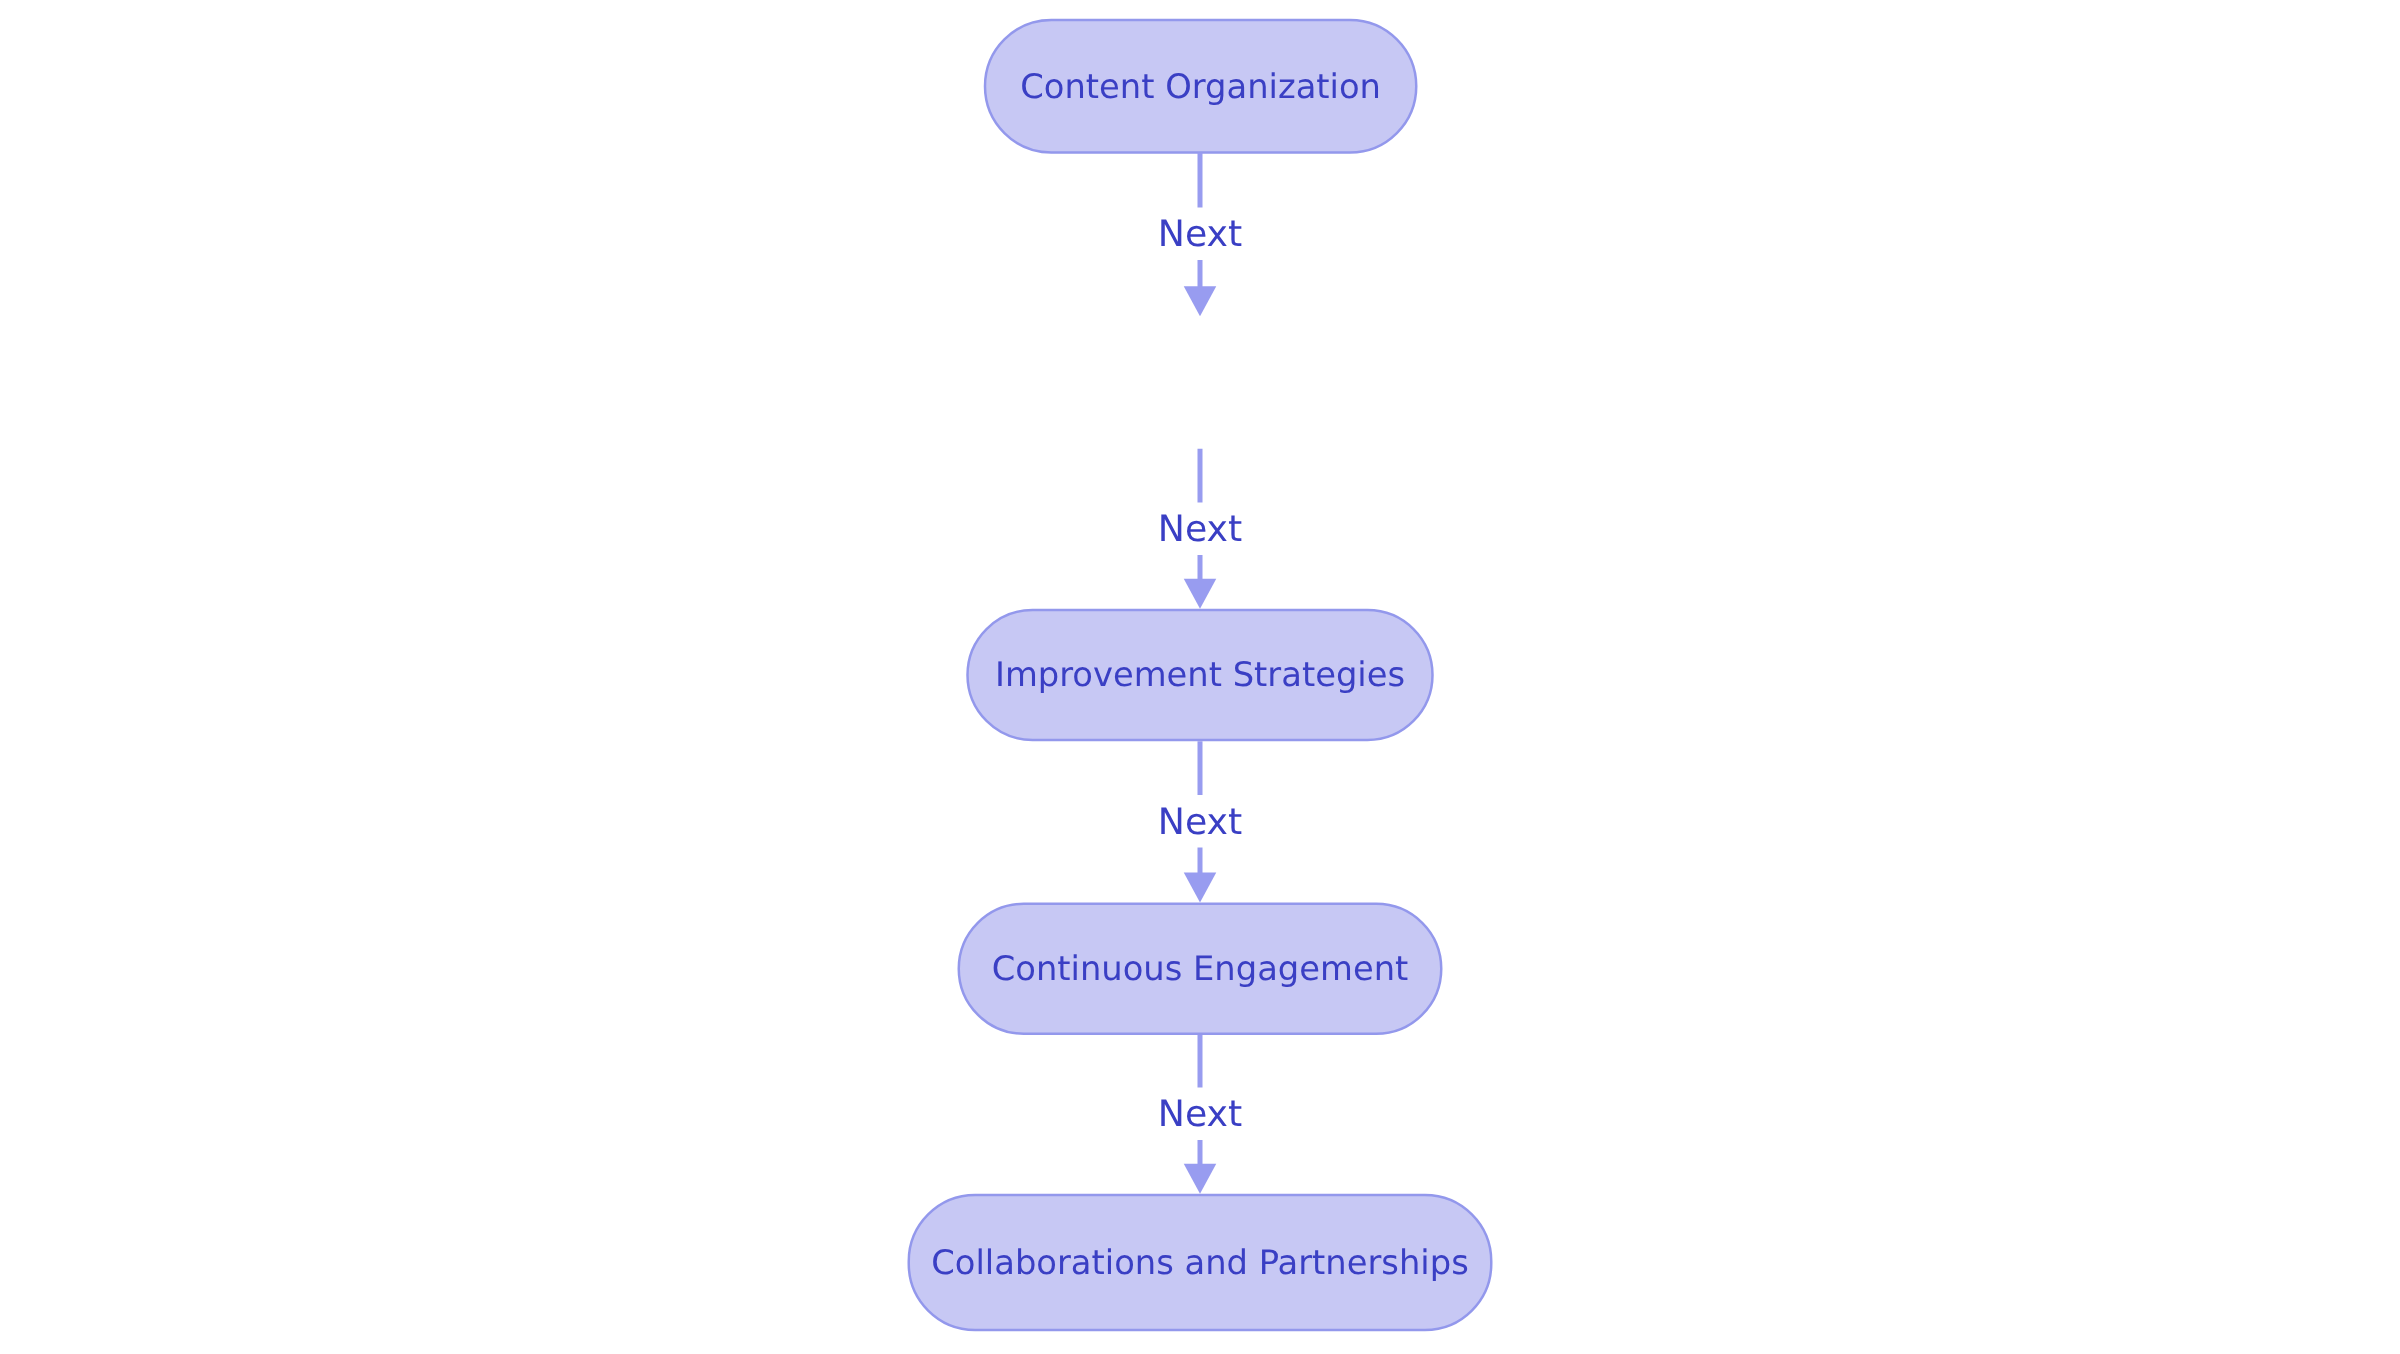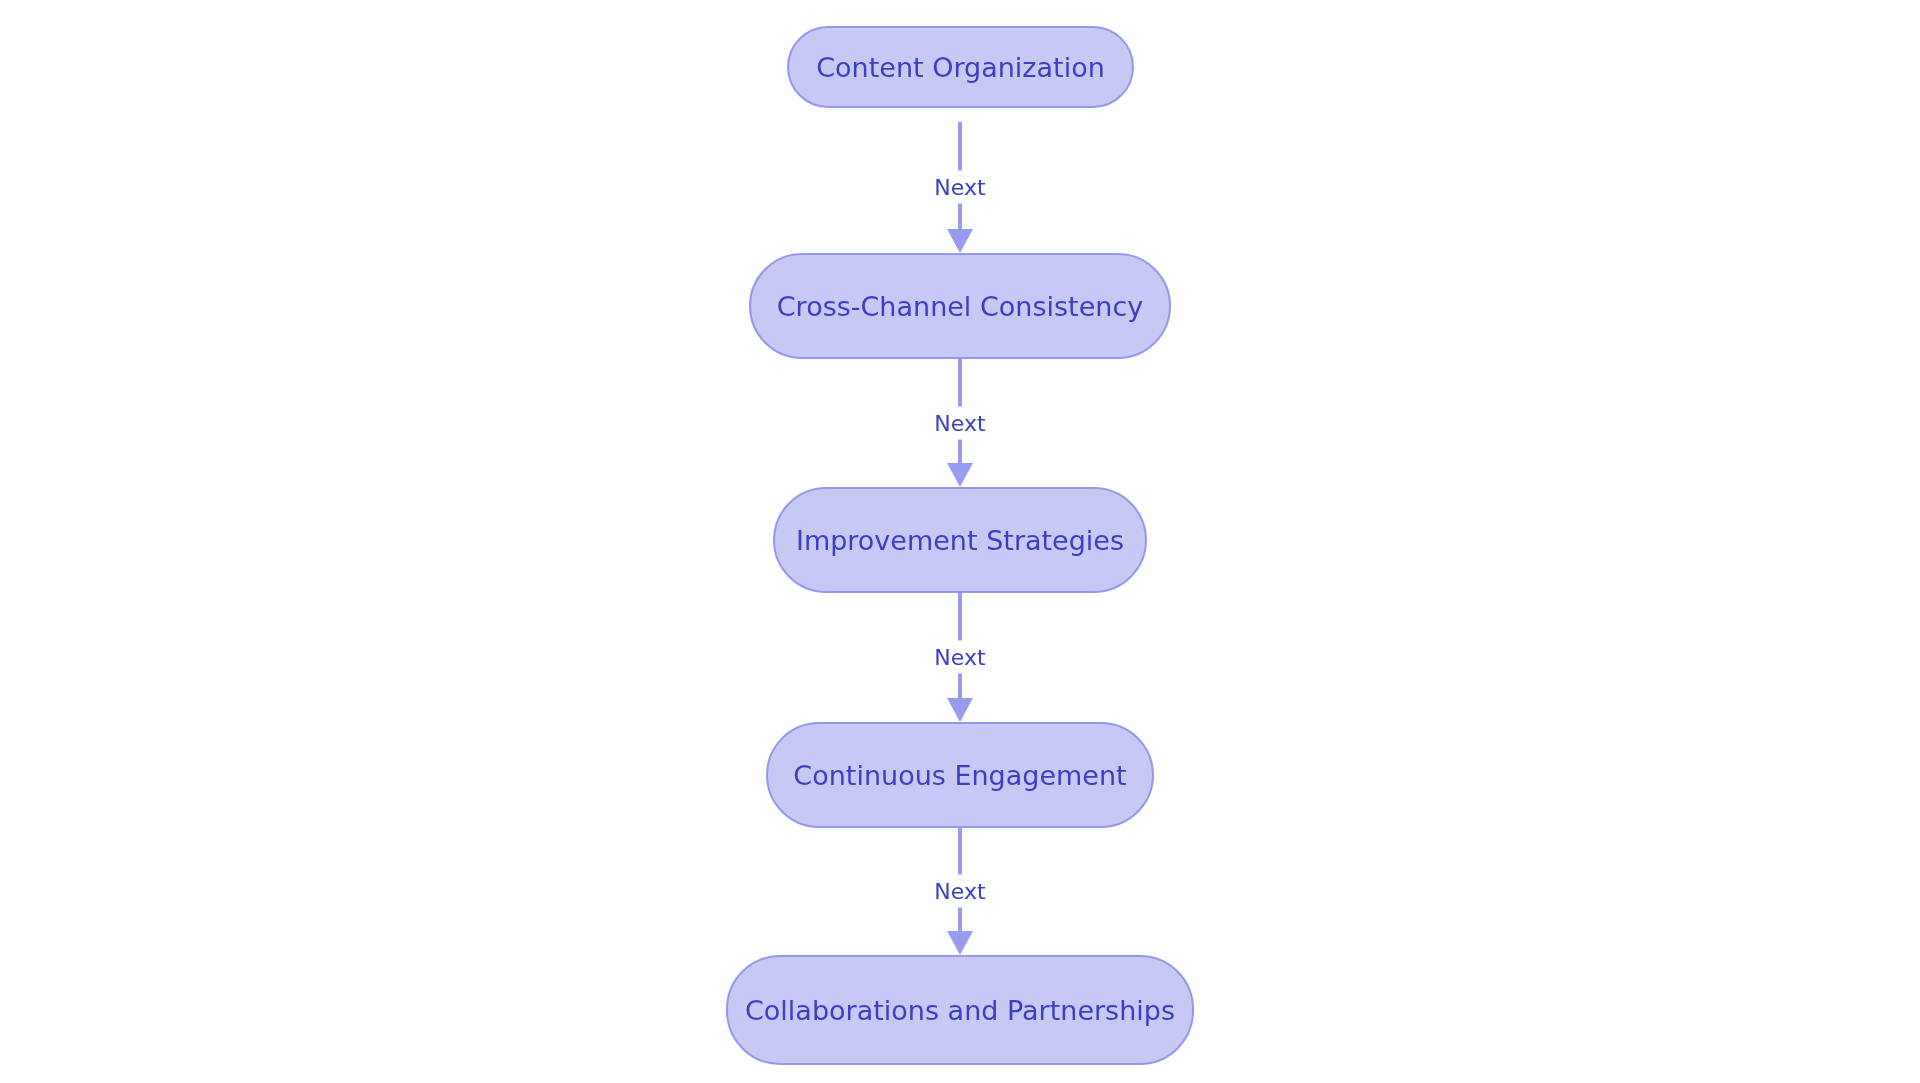--- a/index.html
+++ b/index.html
@@ -48,41 +48,38 @@
     border-left:13px solid transparent;
     border-right:13px solid transparent;
     border-top:24px solid var(--edge-line);
   }
   .edge-label{
     position:absolute;
     left:960px;
     transform:translate(-50%,-50%);
     background:var(--edge-label-bg);
     color:var(--edge-label-text);
-    font-size:22px;
+    font-size:29px;
     padding:4px 8px;
     white-space:nowrap;
   }
 </style>
 </head>
 <body>
 
 <div class="canvas">
 
-  <div class="node" style="left:787px; top:26px; width:347px; height:82px;">
+  <div class="node" style="left:787px; top:15px; width:347px; height:108px;">
     <span>Content Organization</span>
   </div>
 
   <div class="edge-line" style="top:122px; height:109px;"></div>
   <div class="arrowhead" style="top:229px;"></div>
   <div class="edge-label" style="top:187px;">Next</div>
 
-  <div class="node" style="left:749px; top:253px; width:422px; height:106px;">
-    <span>Cross-Channel Consistency</span>
-  </div>
 
   <div class="edge-line" style="top:359px; height:106px;"></div>
   <div class="arrowhead" style="top:463px;"></div>
   <div class="edge-label" style="top:423px;">Next</div>
 
   <div class="node" style="left:773px; top:487px; width:374px; height:106px;">
     <span>Improvement Strategies</span>
   </div>
 
   <div class="edge-line" style="top:593px; height:107px;"></div>

